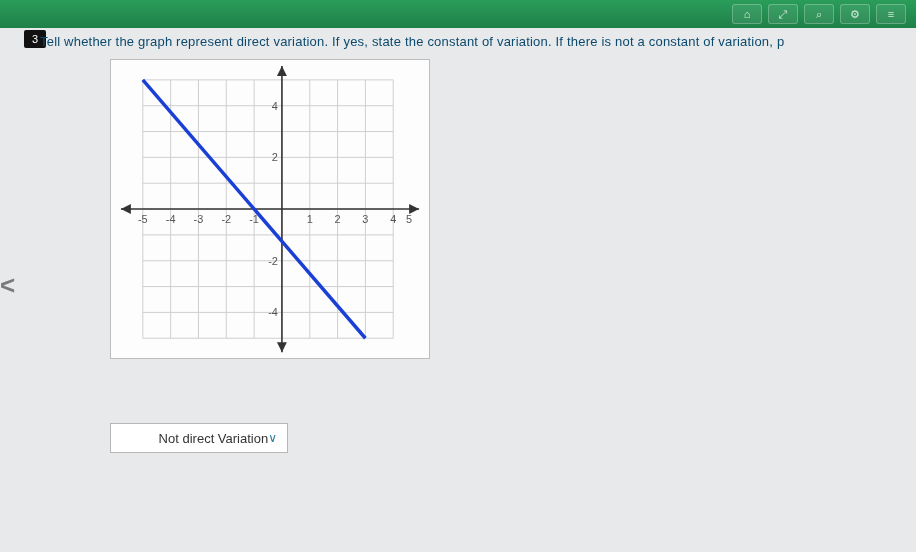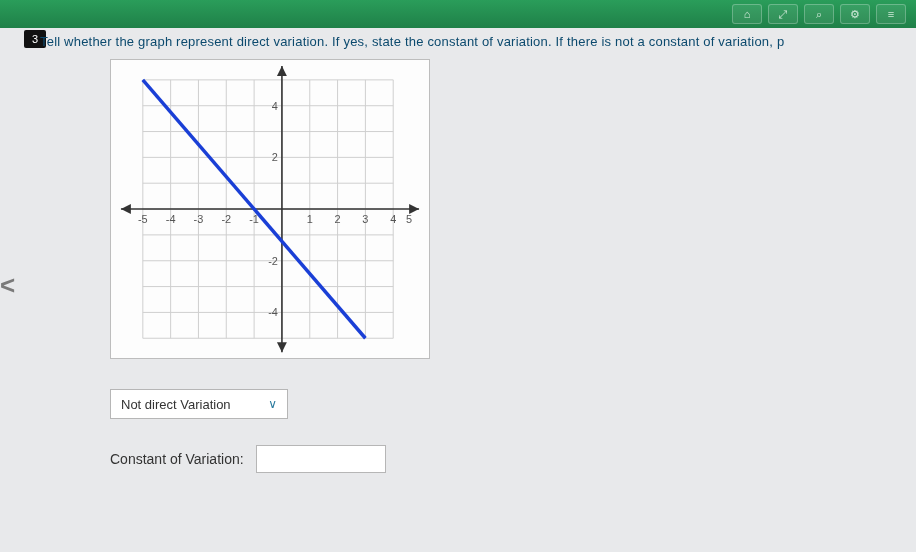--- a/index.html
+++ b/index.html
@@ -84,25 +84,26 @@
     flex-direction: column;
     gap: 26px;
   }
   .select-box {
     width: 178px;
     height: 30px;
     background: #fff;
     border: 1px solid #b6b6b6;
     display: flex;
     align-items: center;
-    justify-content: space-between;
+    justify-content: flex-end;
     padding: 0 10px;
     font-size: 13px;
     color: #333;
     cursor: pointer;
+    margin-top: 34px;
   }
   .select-box .chev {
     color: #2a7a9e;
     font-size: 12px;
   }
   .cov-row {
     display: flex;
     align-items: center;
     gap: 12px;
     font-size: 14px;
@@ -200,18 +201,14 @@
         <text x="168" y="258">-4</text>
       </g>
     </svg>
   </div>
 
   <div class="answer-area">
     <div class="select-box">
       <span>Not direct Variation</span>
       <span class="chev">∨</span>
     </div>
-    <div class="cov-row">
-      <span>Constant of Variation:</span>
-      <input class="cov-input" type="text" value="" style="">
-    </div>
   </div>
 </div>
 
 </body></html>

